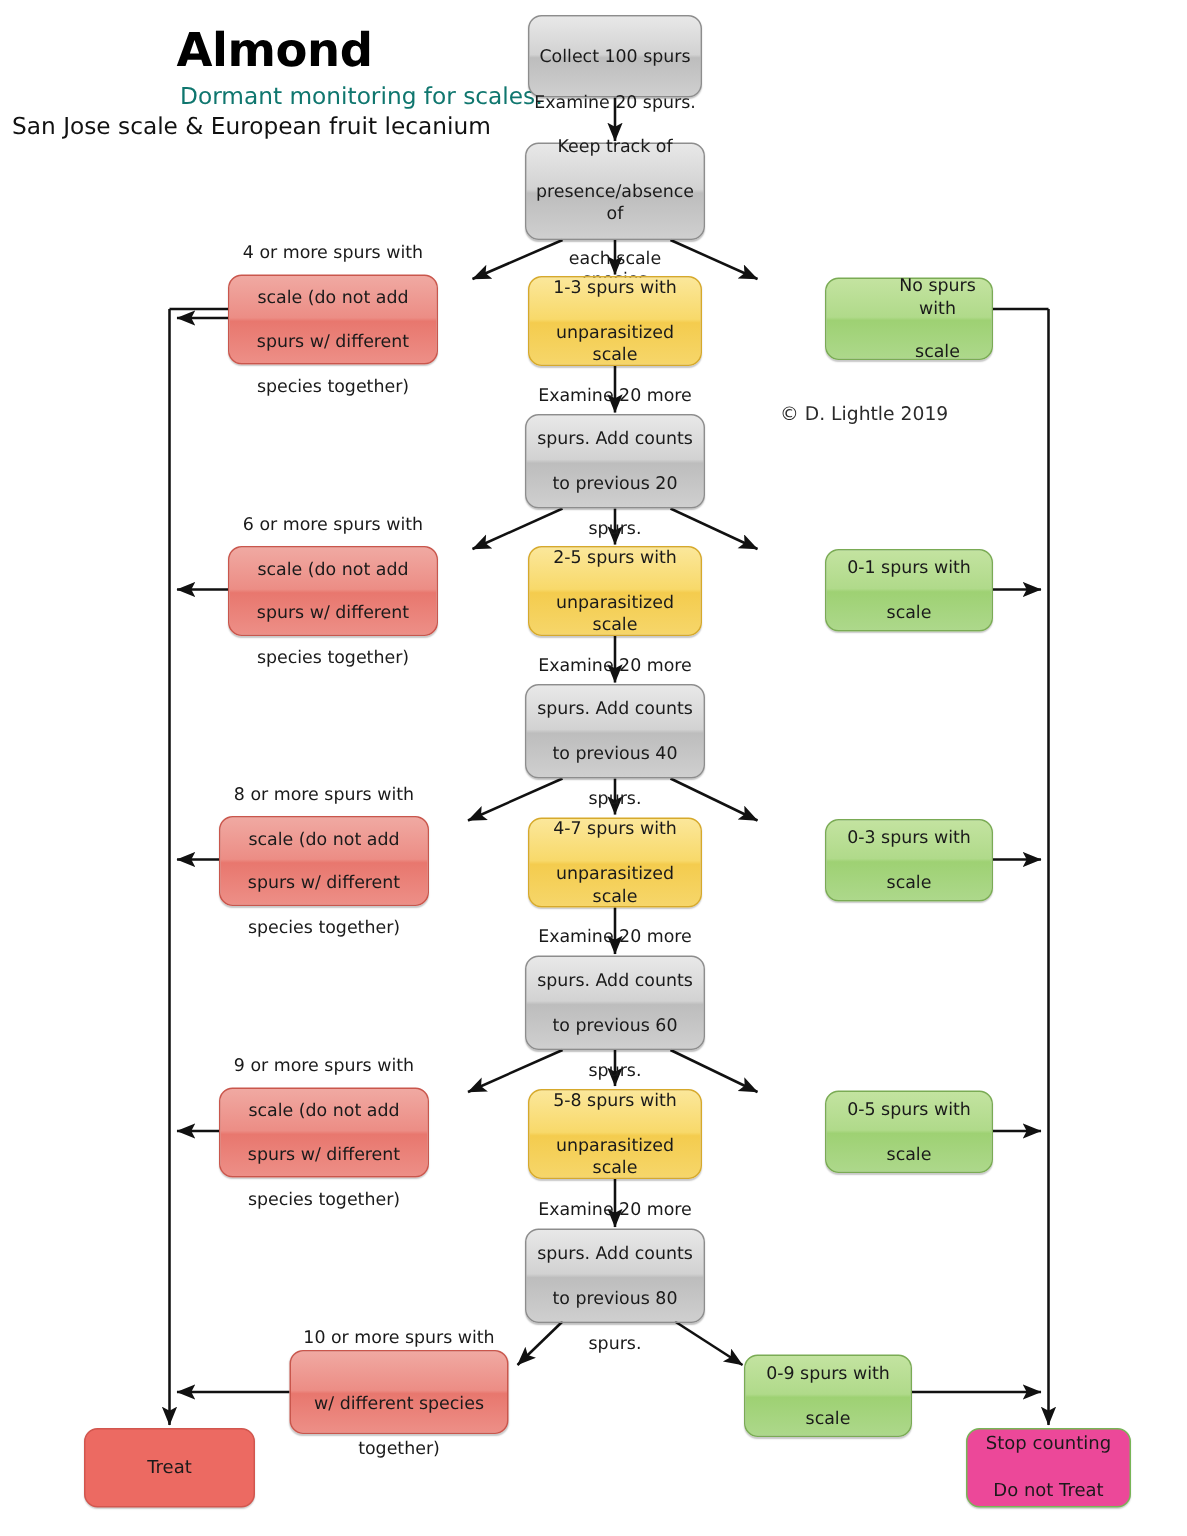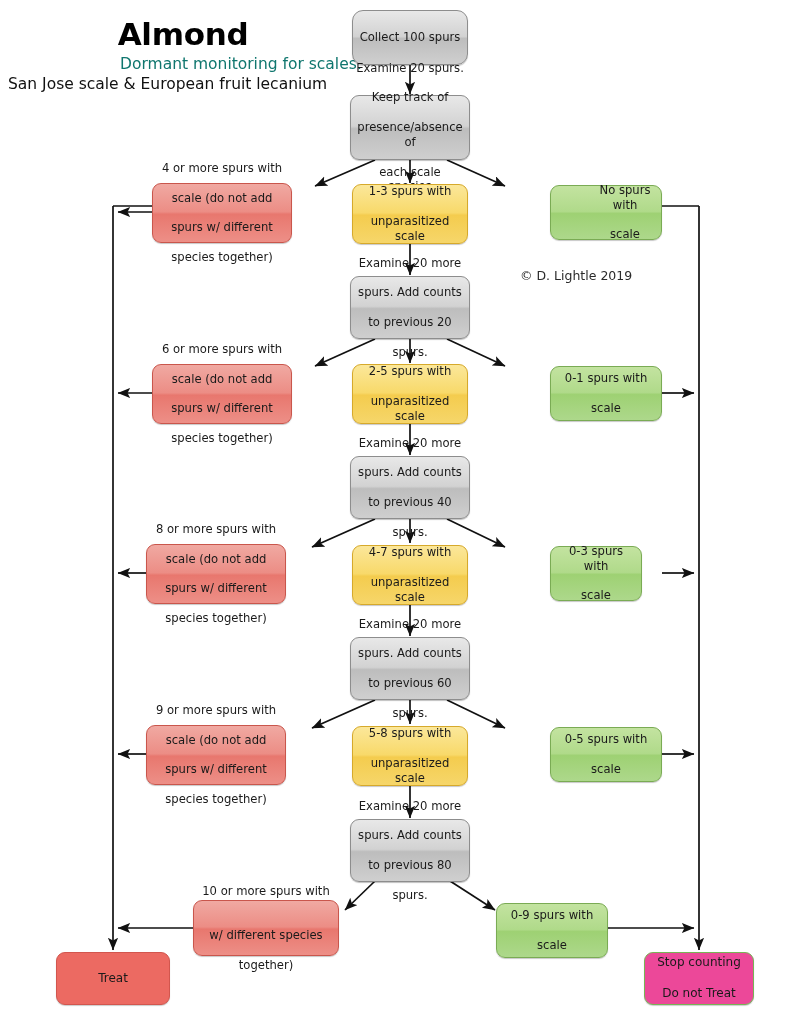--- a/index.html
+++ b/index.html
@@ -169,21 +169,21 @@
 
       <path d="M699,206 L699,950"></path>
     </g>
     <g stroke="#111111" stroke-width="1.7" fill="none">
 
       <path d="M113,206 L152,206"></path>
       <path d="M662,206 L699,206"></path>
     </g>
   </svg>
 
-  <div class="node n-grey" style="left:352px; top:10px; width:116px; height:55px;border-radius:11px;">
+  <div class="node n-grey" style="left:352px; top:10px; width:116px; height:55px;">
     <span>Collect 100 spurs</span>
   </div>
 
   <div class="node n-grey" style="left:350px; top:95px; width:120px; height:65px;">
     <span>
       <span>Examine 20 spurs.</span><br>
       <span>Keep track of</span><br>
       <span>presence/absence of</span><br>
       <span>each scale species</span>
     </span>
@@ -309,21 +309,21 @@
     </span>
   </div>
 
   <div class="node n-green" style="left:550px; top:366px; width:112px; height:55px;">
     <span>
       <span>0-1 spurs with</span><br>
       <span>scale</span>
     </span>
   </div>
 
-  <div class="node n-green" style="left:550px; top:546px; width:92px; height:55px;">
+  <div class="node n-green" style="left:550px; top:546px; width:112px; height:55px;">
     <span>
       <span>0-3 spurs with</span><br>
       <span>scale</span>
     </span>
   </div>
 
   <div class="node n-green" style="left:550px; top:727px; width:112px; height:55px;">
     <span>
       <span>0-5 spurs with</span><br>
       <span>scale</span>

